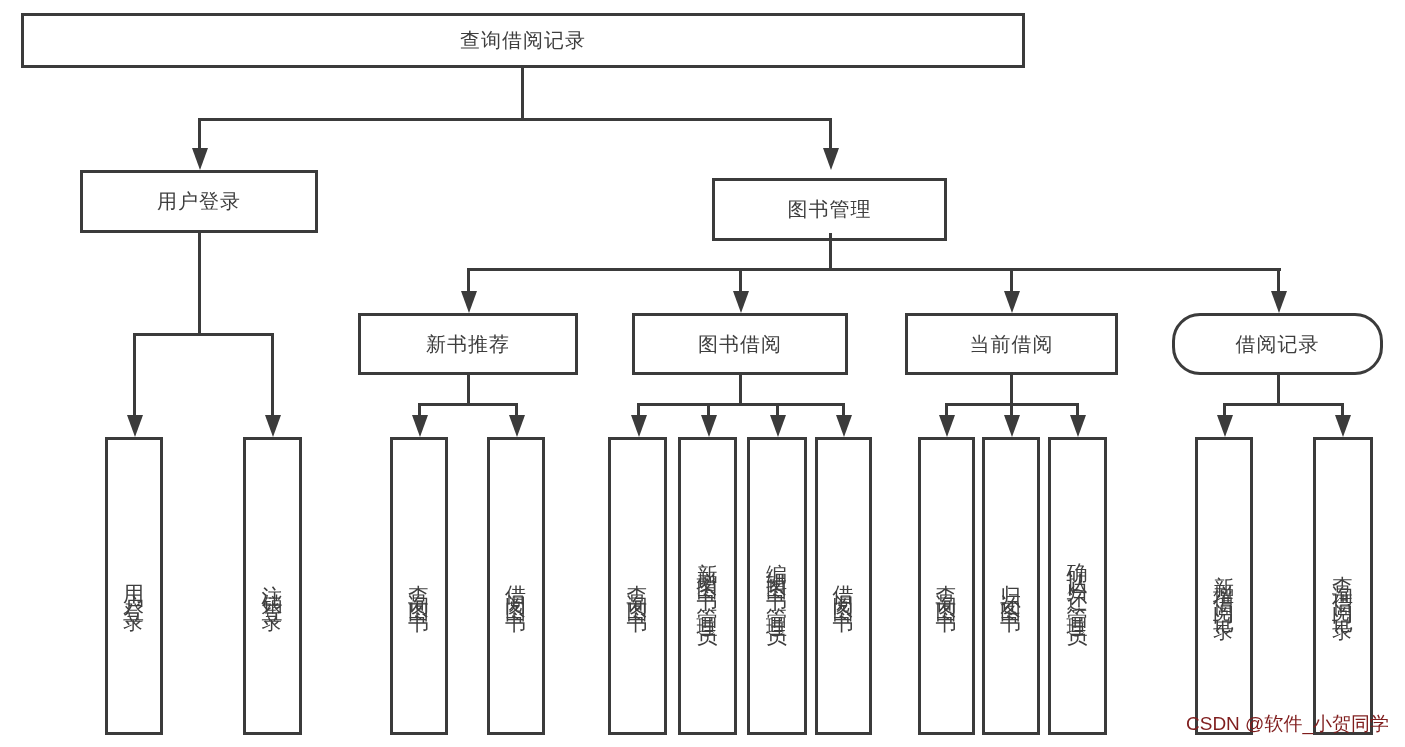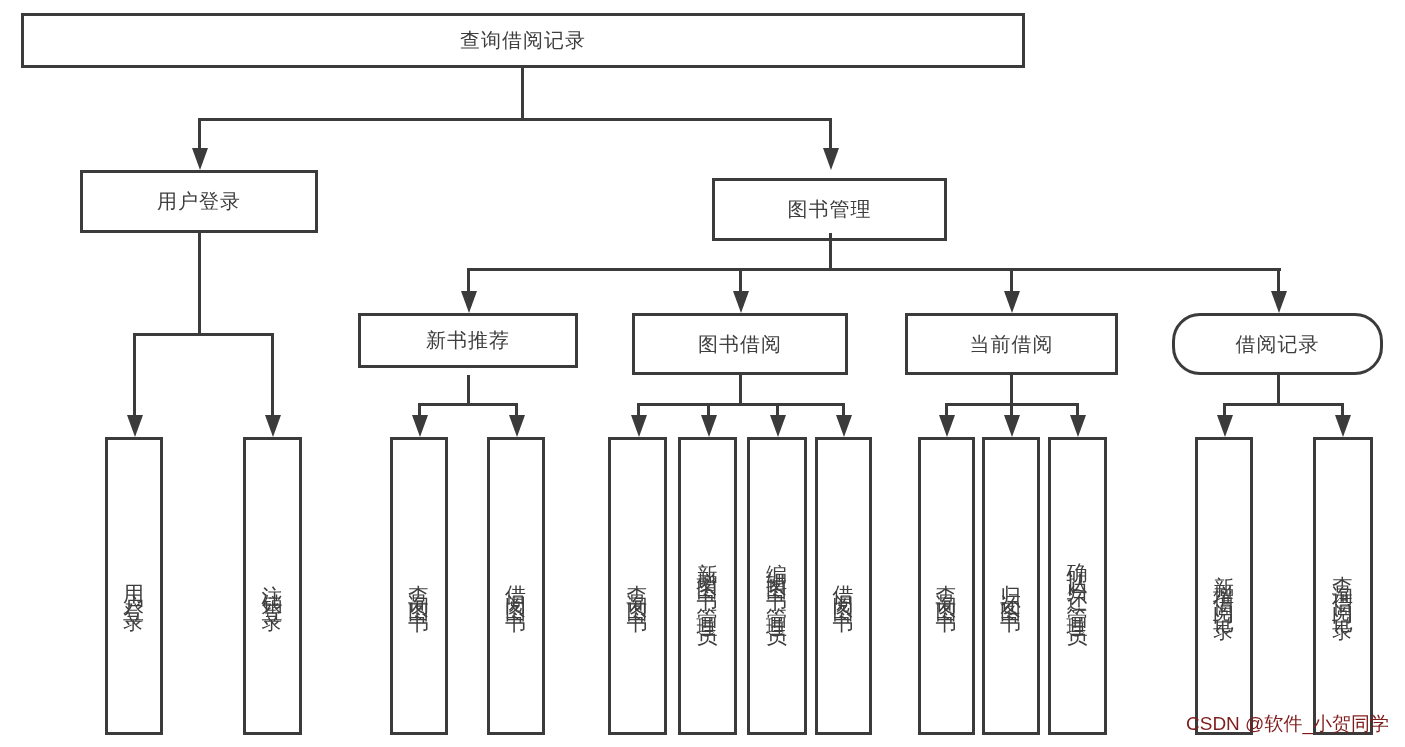--- a/index.html
+++ b/index.html
@@ -99,21 +99,21 @@
   <div class="hline" style="left:467px; top:268px; width:814px;"></div>
   <div class="vline" style="left:467px; top:270px; height:23px;"></div>
   <div class="vline" style="left:739px; top:270px; height:23px;"></div>
   <div class="vline" style="left:1010px; top:270px; height:23px;"></div>
   <div class="vline" style="left:1277px; top:270px; height:23px;"></div>
   <div class="arrow" style="left:461px; top:291px;"></div>
   <div class="arrow" style="left:733px; top:291px;"></div>
   <div class="arrow" style="left:1004px; top:291px;"></div>
   <div class="arrow" style="left:1271px; top:291px;"></div>
 
-  <div class="box hbox" style="left:358px; top:313px; width:220px; height:55px;">
+  <div class="box hbox" style="left:358px; top:313px; width:220px; height:62px;">
     <span>新书推荐</span>
   </div>
   <div class="box hbox" style="left:905px; top:313px; width:213px; height:62px;">
     <span>当前借阅</span>
   </div>
   <div class="box hbox" style="left:632px; top:313px; width:216px; height:62px;">
     <span>图书借阅</span>
   </div>
   <div class="box hbox" style="left:1172px; top:313px; width:211px; height:62px;border-radius:28px;">
     <span>借阅记录</span>

